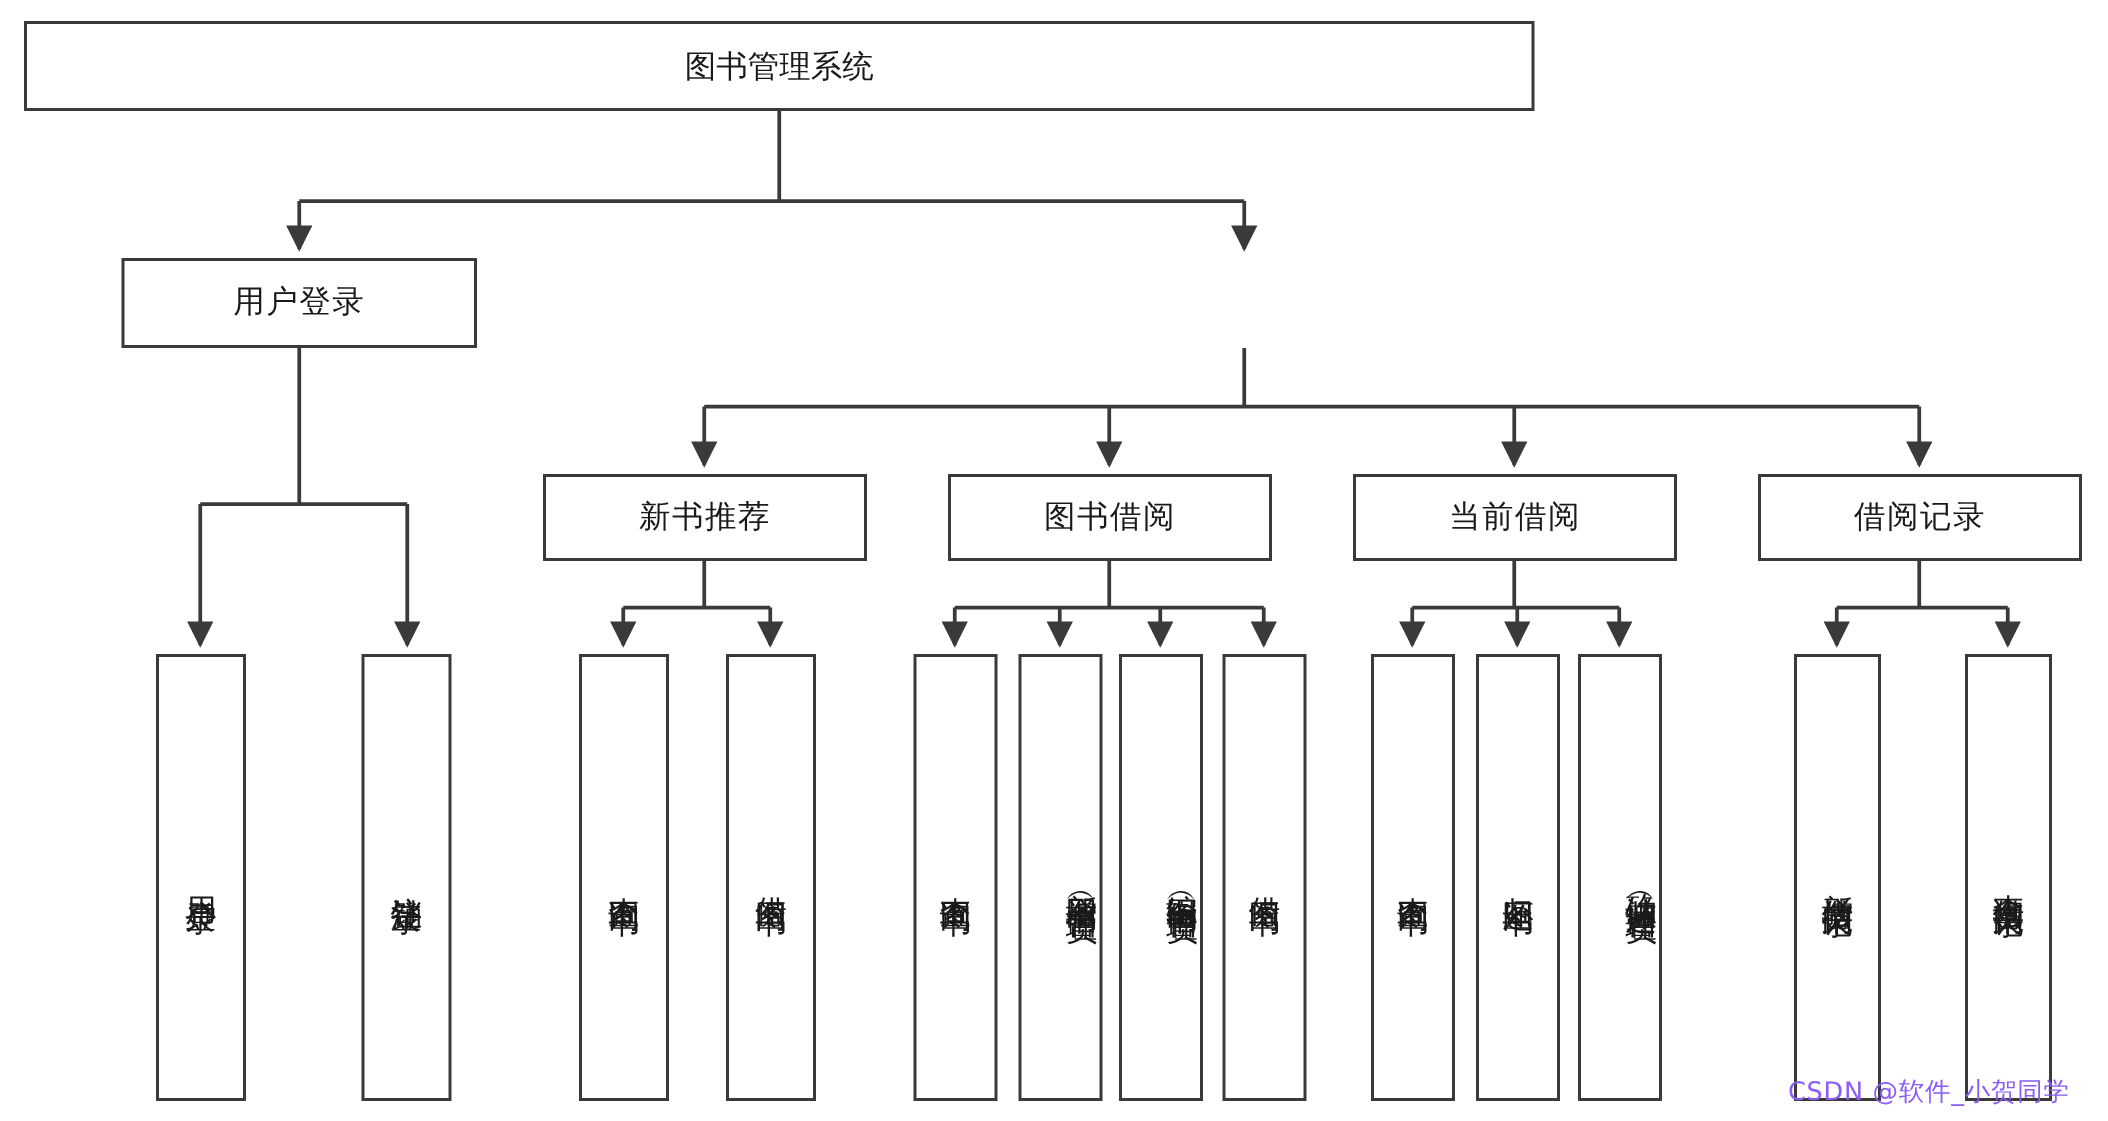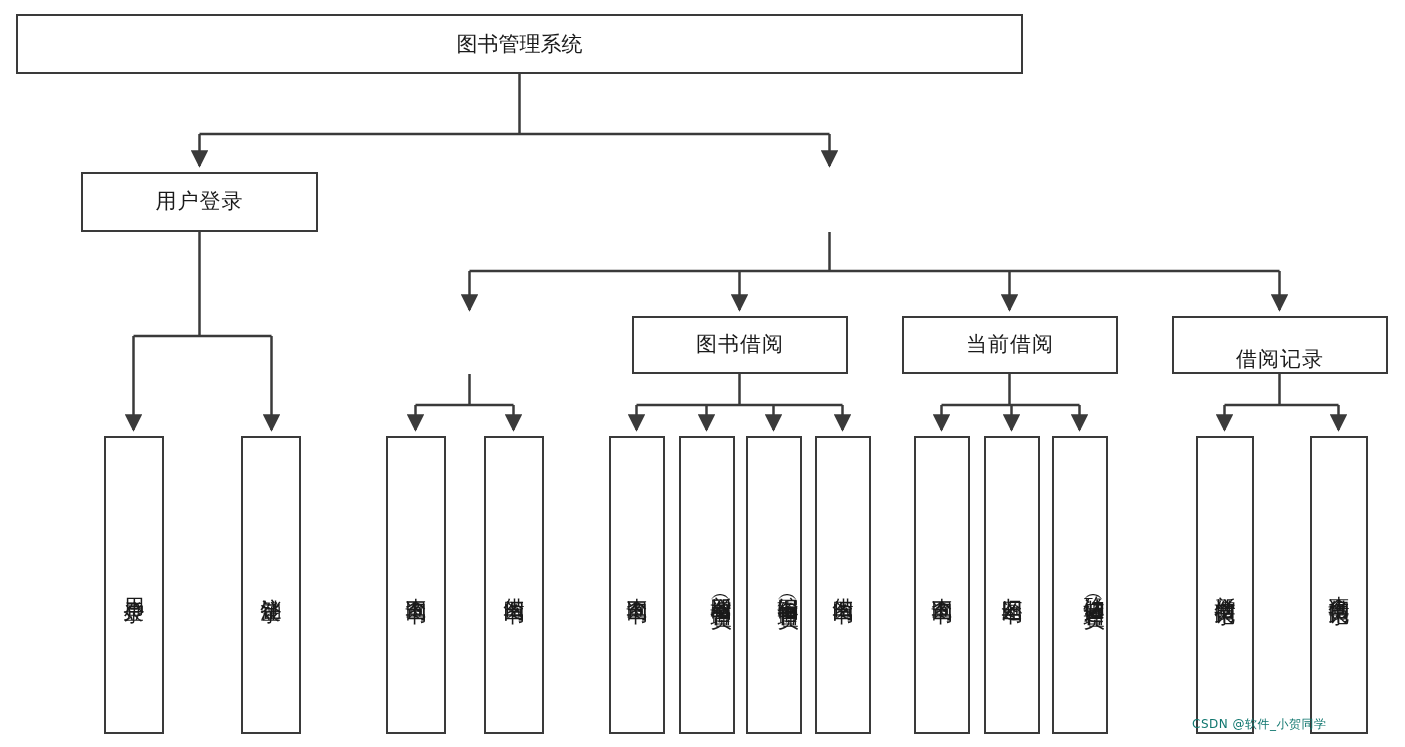--- a/index.html
+++ b/index.html
@@ -61,22 +61,22 @@
   .wire {
     stroke: #3a3a3a;
     stroke-width: 2.5;
     fill: none;
   }
   .arrowhead {
     fill: #3a3a3a;
   }
   .watermark {
     position: absolute;
-    color: #0f766e;
-    font-size: 12px;
+    color: #8b5cf6;
+    font-size: 17px;
     letter-spacing: 0.5px;
     white-space: nowrap;
     user-select: none;
   }
 </style>
 </head>
 <body>
 
 <div id="canvas">
 
@@ -131,27 +131,30 @@
   </svg>
 
   <div class="node node-root" style="left: 16px; top: 14px; width: 1007px; height: 60px;">
     <span>图书管理系统</span>
   </div>
 
   <div class="node node-h" style="left: 81px; top: 172px; width: 237px; height: 60px;">
     <span>用户登录</span>
   </div>
 
+  <div class="node node-h" style="left: 362px; top: 316px; width: 216px; height: 58px;">
+    <span>新书推荐</span>
+  </div>
   <div class="node node-h" style="left: 632px; top: 316px; width: 216px; height: 58px; justify-content: center;">
     <span>图书借阅</span>
   </div>
   <div class="node node-h" style="left: 902px; top: 316px; width: 216px; height: 58px;">
     <span>当前借阅</span>
   </div>
-  <div class="node node-h" style="left: 1172px; top: 316px; width: 216px; height: 58px; align-items: flex-end;">
+  <div class="node node-h" style="left: 1172px; top: 316px; width: 216px; height: 58px;">
     <span>借阅记录</span>
   </div>
 
   <div class="node node-v center-v" style="left: 104px; top: 436px; width: 60px; height: 298px;">
     <span>用户登录</span>
   </div>
   <div class="node node-v center-v" style="left: 241px; top: 436px; width: 60px; height: 298px;">
     <span>注销登录</span>
   </div>
   <div class="node node-v center-v" style="left: 386px; top: 436px; width: 60px; height: 298px;">

